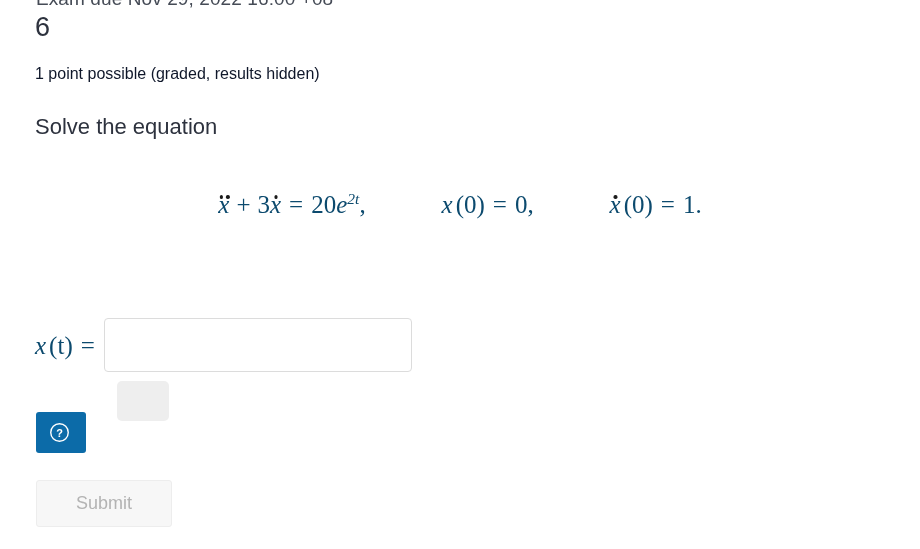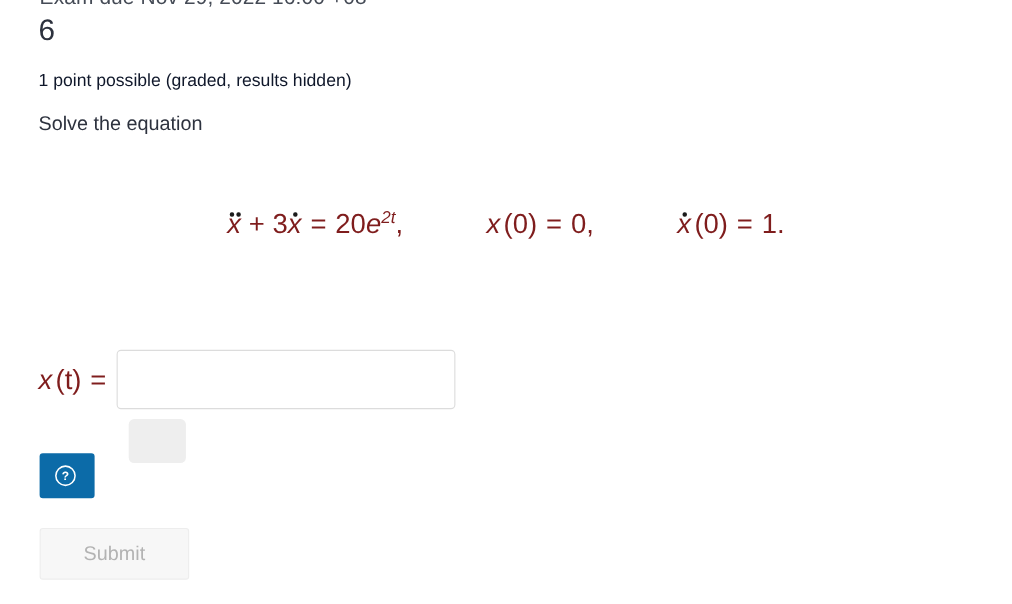--- a/index.html
+++ b/index.html
@@ -42,31 +42,31 @@
     left: 35px;
     top: 63px;
     font-size: 16px;
     line-height: 22px;
     color: #0f172a;
   }
 
   .prompt {
     position: absolute;
     left: 35px;
-    top: 100px;
-    font-size: 18px;
+    top: 115px;
+    font-size: 22px;
     line-height: 24px;
     color: #2d323e;
   }
 
   
   .math {
-    font-family: Liberation Sans, sans-serif;
+    font-family: Liberation Serif, serif;
     font-style: italic;
-    color: #7f1d1d;
+    color: #0c4a6e;
   }
   .mathrm { font-style: normal; }
 
   .equation-row {
     position: absolute;
     left: 0;
     top: 190px;
     width: 920px;
     text-align: center;
     font-size: 25px;

